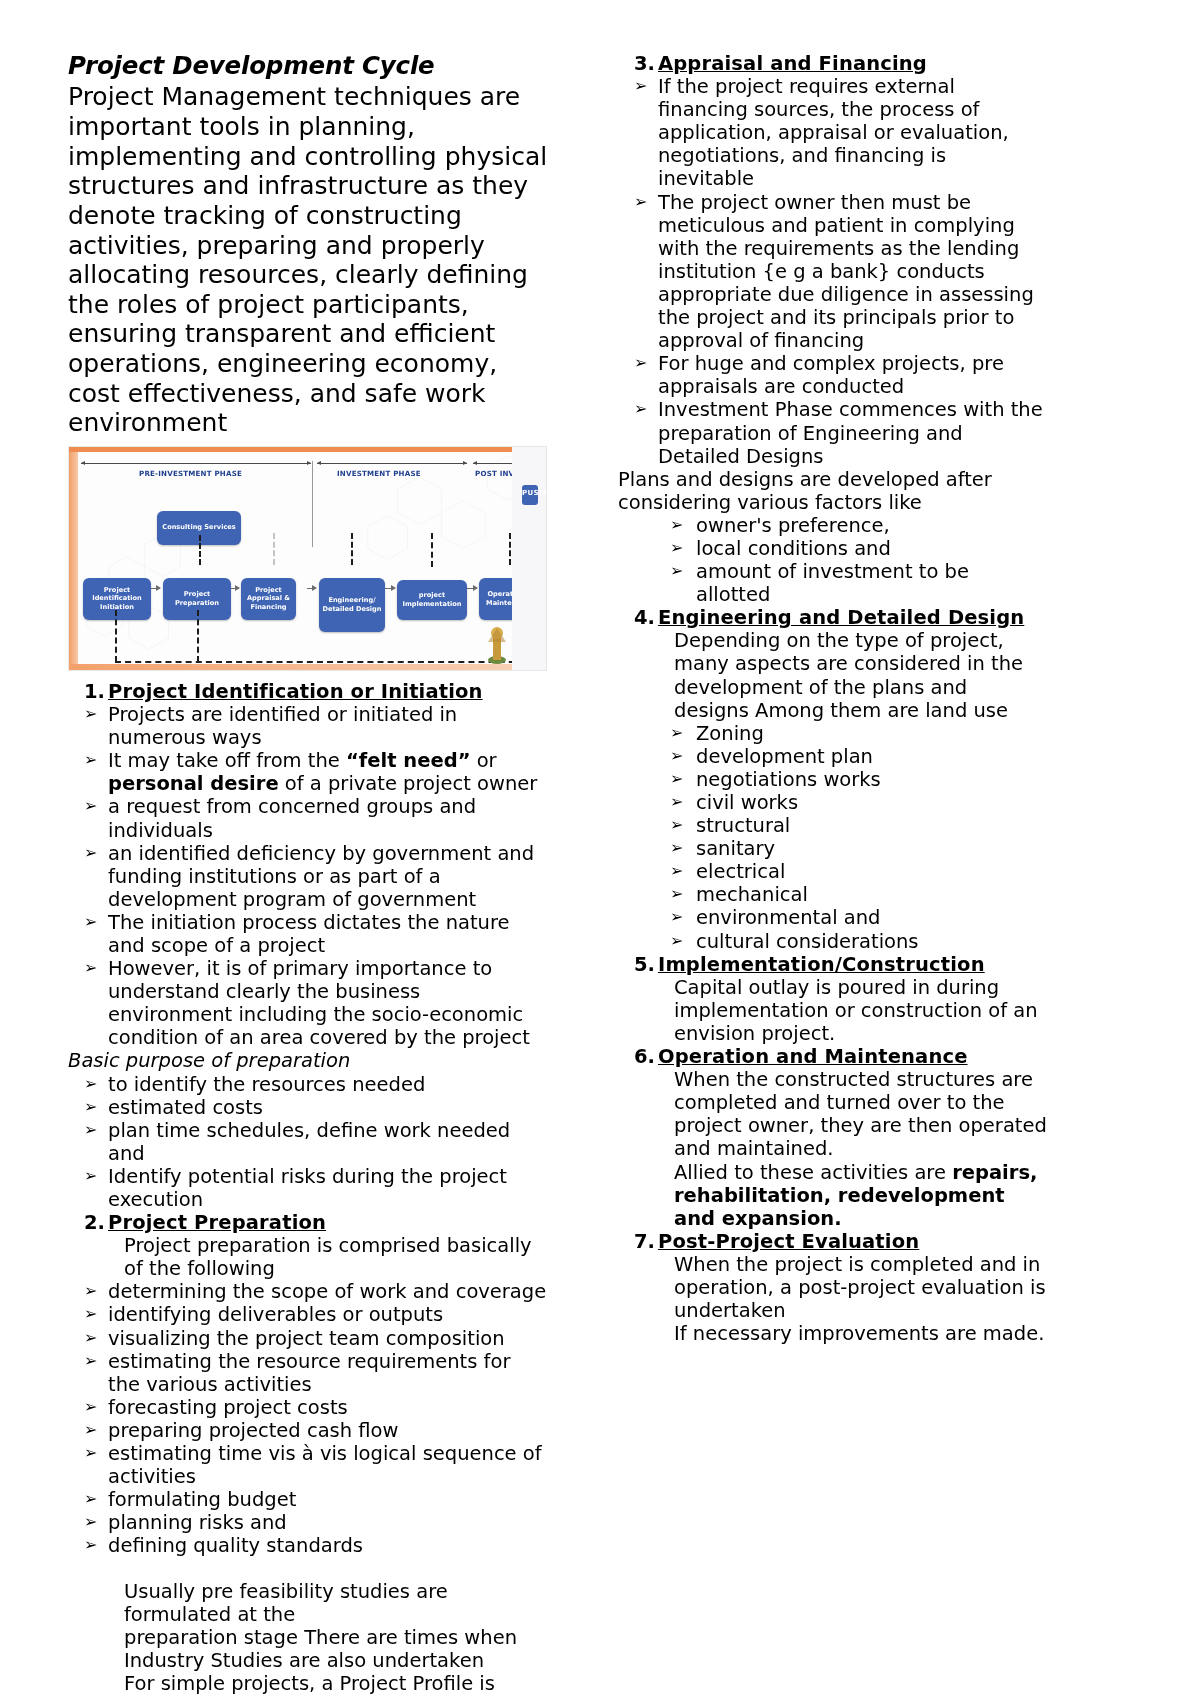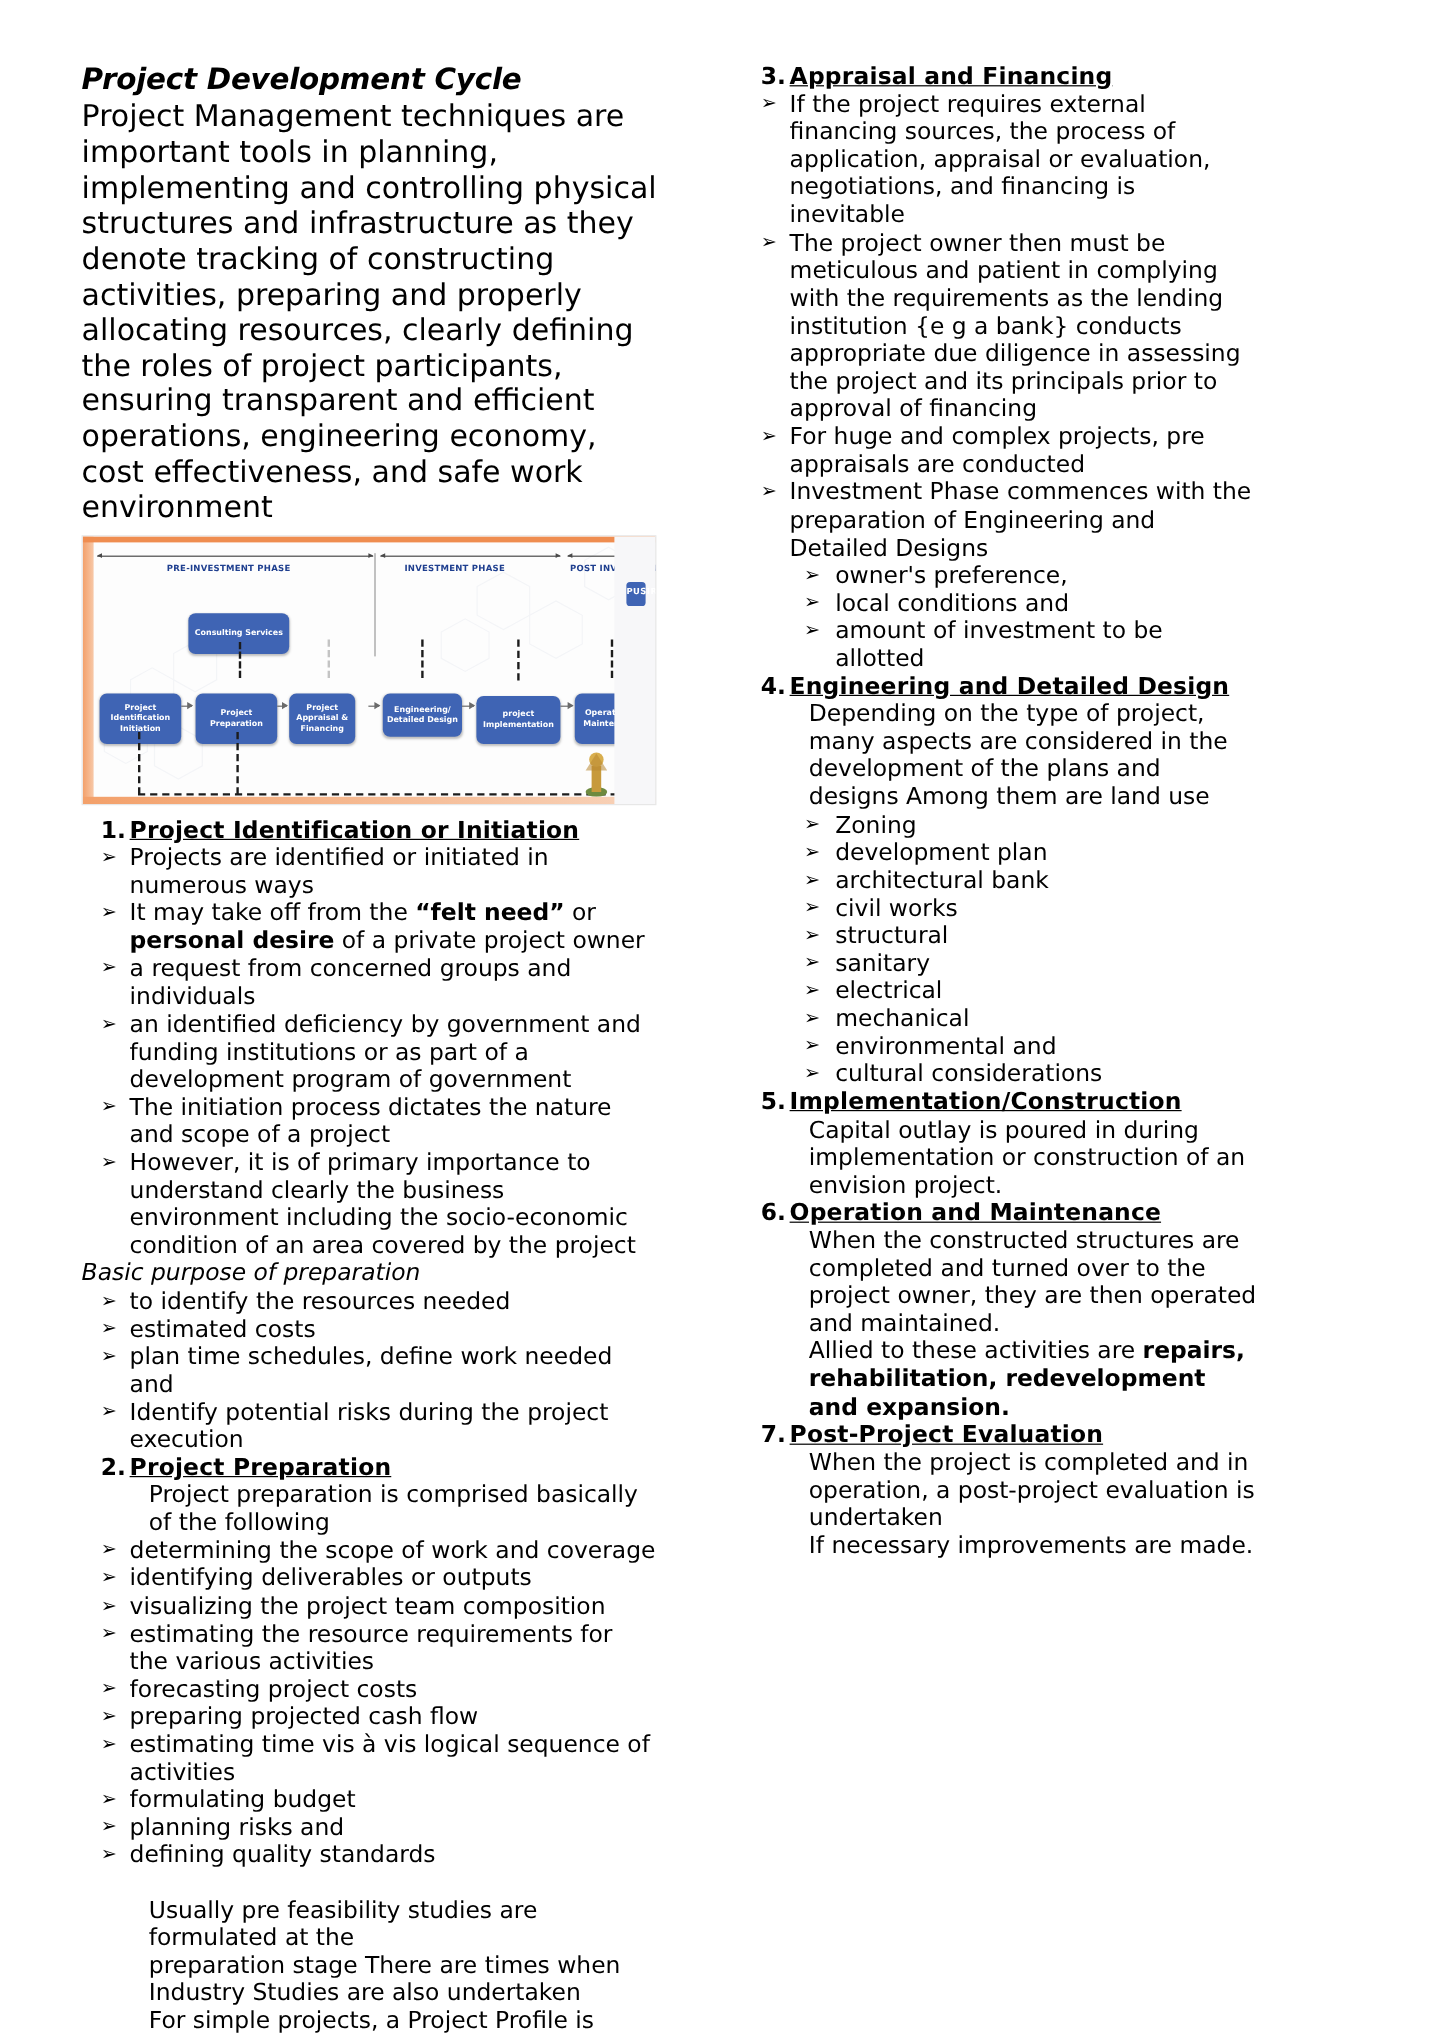--- a/index.html
+++ b/index.html
@@ -228,21 +228,21 @@
         <div class="phase-label" style="left:70px;top:22px;">PRE-INVESTMENT PHASE</div>
         <div class="phase-label" style="left:268px;top:22px;">INVESTMENT PHASE</div>
         <div class="phase-label" style="left:406px;top:22px;">POST INVESTMENT PHASE</div>
 
         <div class="divider-v" style="left:243px;"></div>
 
         <div class="node" style="left:88px;top:53px;width:84px;height:34px;">Consulting Services</div>
         <div class="node" style="left:14px;top:120px;width:68px;height:42px;">Project Identification Initiation</div>
         <div class="node" style="left:94px;top:120px;width:68px;height:42px;">Project Preparation</div>
         <div class="node" style="left:172px;top:120px;width:55px;height:42px;">Project Appraisal &amp; Financing</div>
-        <div class="node" style="left:250px;top:120px;width:66px;height:36px;">Engineering/ Detailed Design</div>
+        <div class="node" style="left:250px;top:120px;width:66px;height:54px;">Engineering/ Detailed Design</div>
         <div class="node" style="left:328px;top:122px;width:70px;height:40px;">project Implementation</div>
         <div class="node" style="left:410px;top:120px;width:62px;height:42px;">Operation &amp; Maintenance</div>
 
         <div class="conn" style="left:82px;top:141px;width:9px;"></div>
         <div class="conn" style="left:162px;top:141px;width:8px;"></div>
         <div class="conn" style="left:238px;top:141px;width:9px;"></div>
         <div class="conn" style="left:316px;top:141px;width:10px;"></div>
         <div class="conn" style="left:398px;top:141px;width:10px;"></div>
 
         <div class="dash-v" style="left:130px;top:88px;height:30px;"></div>
@@ -388,20 +388,21 @@
       </div>
       <div class="bullet-row">
         <div class="mark">➢</div>
         <div class="txt">For huge and complex projects, pre appraisals are conducted</div>
       </div>
       <div class="bullet-row">
         <div class="mark">➢</div>
         <div class="txt">Investment Phase commences with the preparation of Engineering and Detailed Designs</div>
       </div>
 
+      <div class="plain">Plans and designs are developed after considering various factors like</div>
 
       <div class="bullet-row sub">
         <div class="mark">➢</div>
         <div class="txt">owner's preference,</div>
       </div>
       <div class="bullet-row sub">
         <div class="mark">➢</div>
         <div class="txt">local conditions and</div>
       </div>
       <div class="bullet-row sub">
@@ -418,21 +419,21 @@
       <div class="bullet-row sub">
         <div class="mark">➢</div>
         <div class="txt">Zoning</div>
       </div>
       <div class="bullet-row sub">
         <div class="mark">➢</div>
         <div class="txt">development plan</div>
       </div>
       <div class="bullet-row sub">
         <div class="mark">➢</div>
-        <div class="txt">architectural bank</div>
+        <div class="txt">negotiations works</div>
       </div>
       <div class="bullet-row sub">
         <div class="mark">➢</div>
         <div class="txt">civil works</div>
       </div>
       <div class="bullet-row sub">
         <div class="mark">➢</div>
         <div class="txt">structural</div>
       </div>
       <div class="bullet-row sub">

